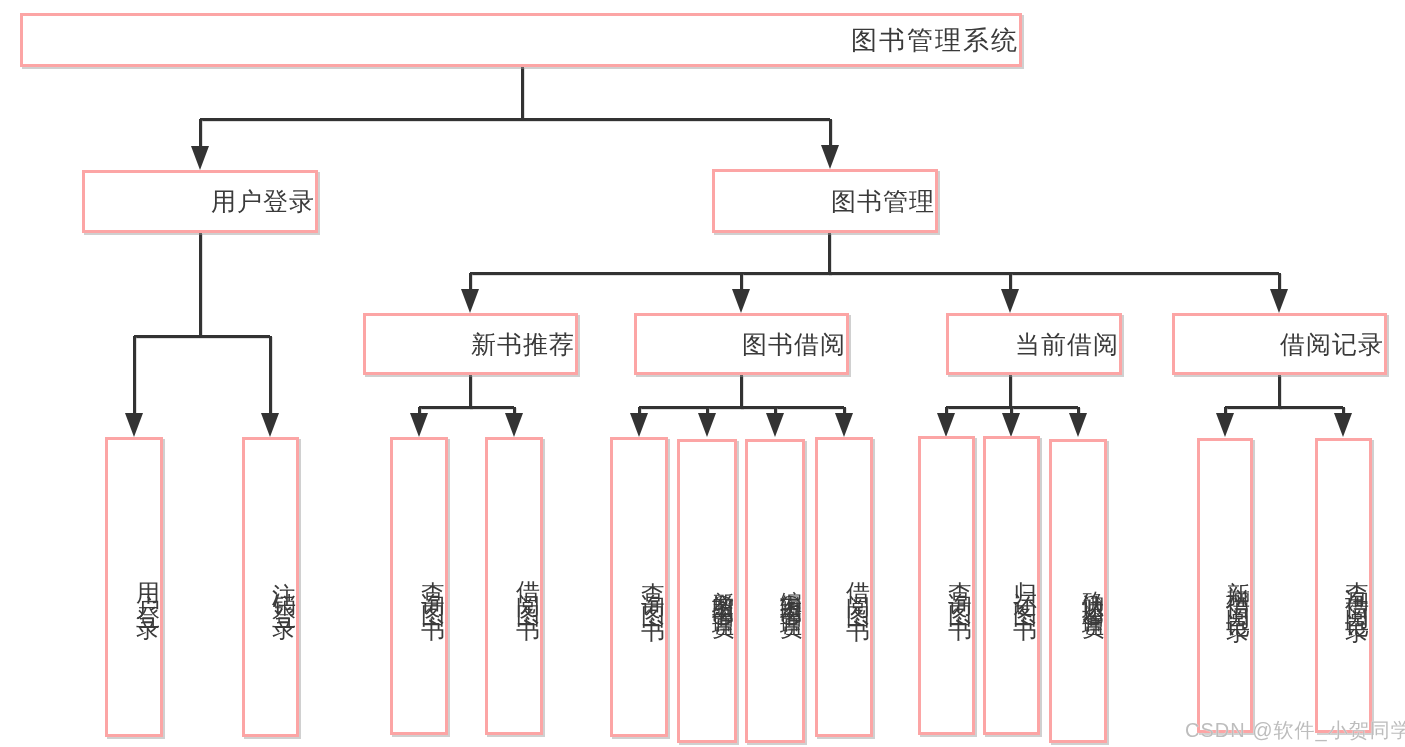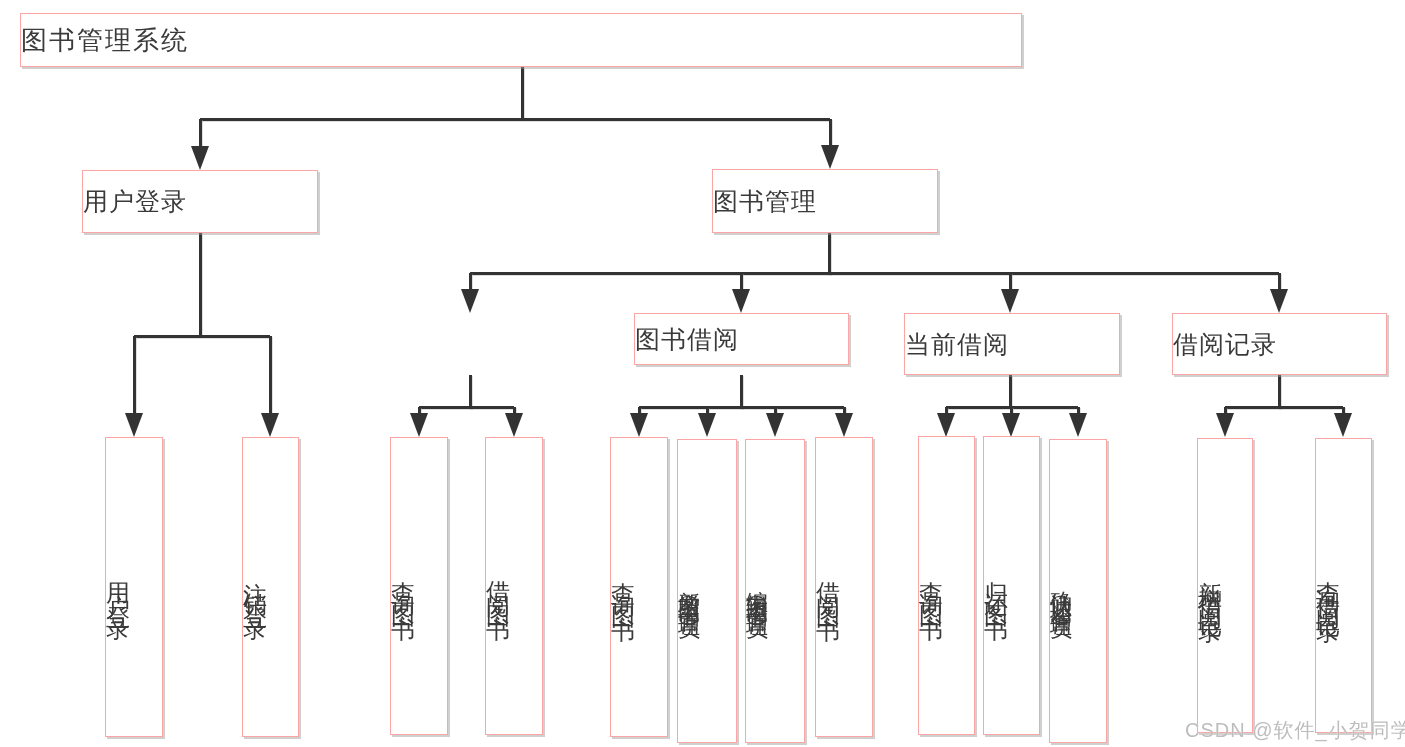--- a/index.html
+++ b/index.html
@@ -1,22 +1,22 @@
 <!DOCTYPE html>
 <html><head>
 <meta charset="utf-8">
 <style>
   html,body{margin:0;padding:0;background:#fff;}
   .canvas{
     position:relative;width:1405px;height:747px;background:#ffffff;overflow:hidden;
     font-family:"Liberation Sans","DejaVu Sans",sans-serif;color:#3a3a3a;
   }
   .node{
-    position:absolute;background:#fff;border:1px solid #fca5a5;box-sizing:border-box;
-    display:flex;align-items:center;justify-content:flex-start;
+    position:absolute;background:#fff;border:3px solid #fca5a5;box-sizing:border-box;
+    display:flex;align-items:center;justify-content:flex-end;
     box-shadow:2px 2px 0 rgba(150,150,150,.45);
   }
   .h-label{font-size:25px;letter-spacing:1px;white-space:nowrap;}
   .root-label{font-size:26px;letter-spacing:2px;}
   .v-label{
     writing-mode:vertical-rl;text-orientation:mixed;
     font-size:24px;letter-spacing:12px;line-height:1;white-space:nowrap;
   }
   .v-label.mid{letter-spacing:8px;}
   .v-label.dense{font-size:22px;letter-spacing:4px;}
@@ -103,26 +103,29 @@
   </div>
 
   <div class="node" style="left:82px;top:170px;width:236px;height:63px">
     <span class="h-label">用户登录</span>
   </div>
 
   <div class="node" style="left:712px;top:169px;width:226px;height:64px">
     <span class="h-label">图书管理</span>
   </div>
 
+  <div class="node" style="left:363px;top:313px;width:215px;height:62px">
+    <span class="h-label">新书推荐</span>
+  </div>
 
-  <div class="node" style="left:634px;top:313px;width:215px;height:52px">
+  <div class="node" style="left:634px;top:313px;width:215px;height:62px">
     <span class="h-label">图书借阅</span>
   </div>
 
-  <div class="node" style="left:904px;top:313px;width:216px;height:62px">
+  <div class="node" style="left:946px;top:313px;width:176px;height:62px">
     <span class="h-label">当前借阅</span>
   </div>
 
   <div class="node" style="left:1172px;top:313px;width:215px;height:62px">
     <span class="h-label">借阅记录</span>
   </div>
 
   <div class="node" style="left:105px;top:437px;width:58px;height:300px">
     <span class="v-label">用户登录</span>
   </div>

